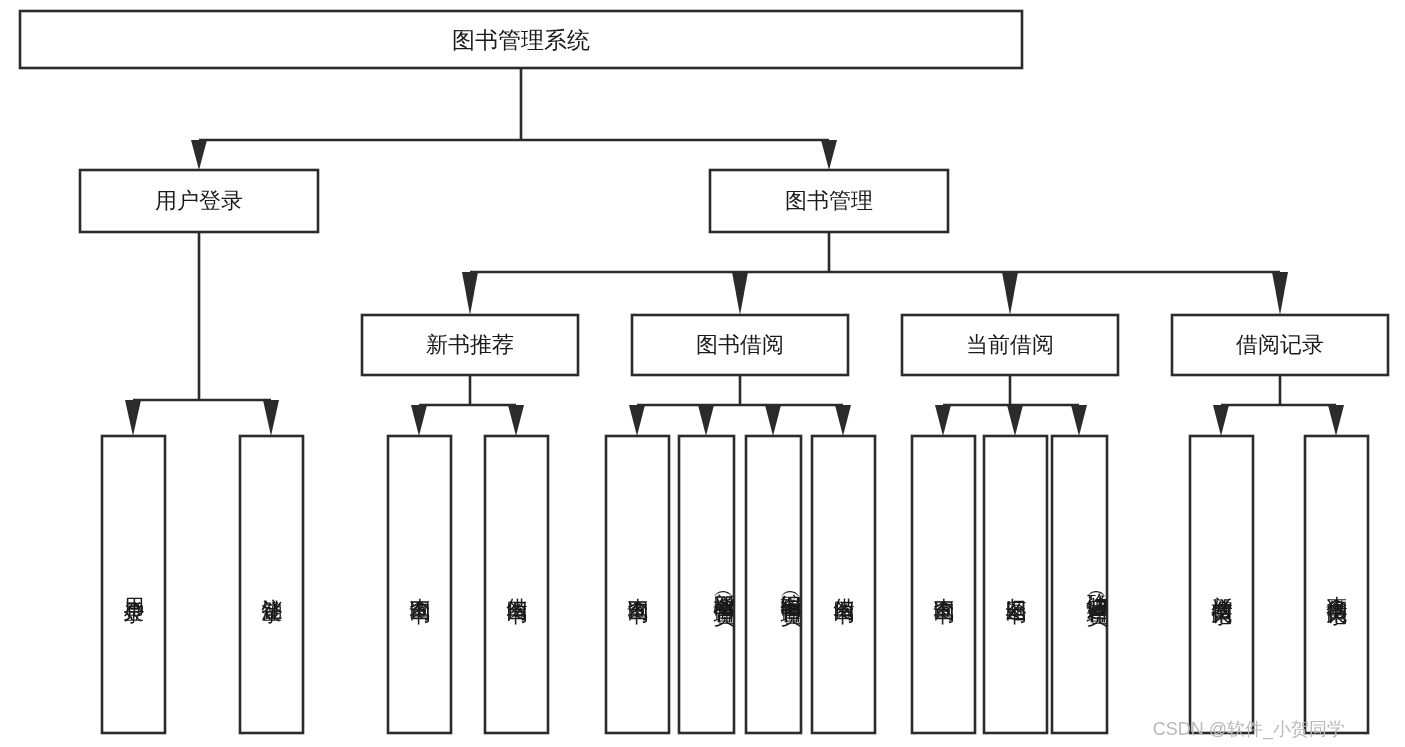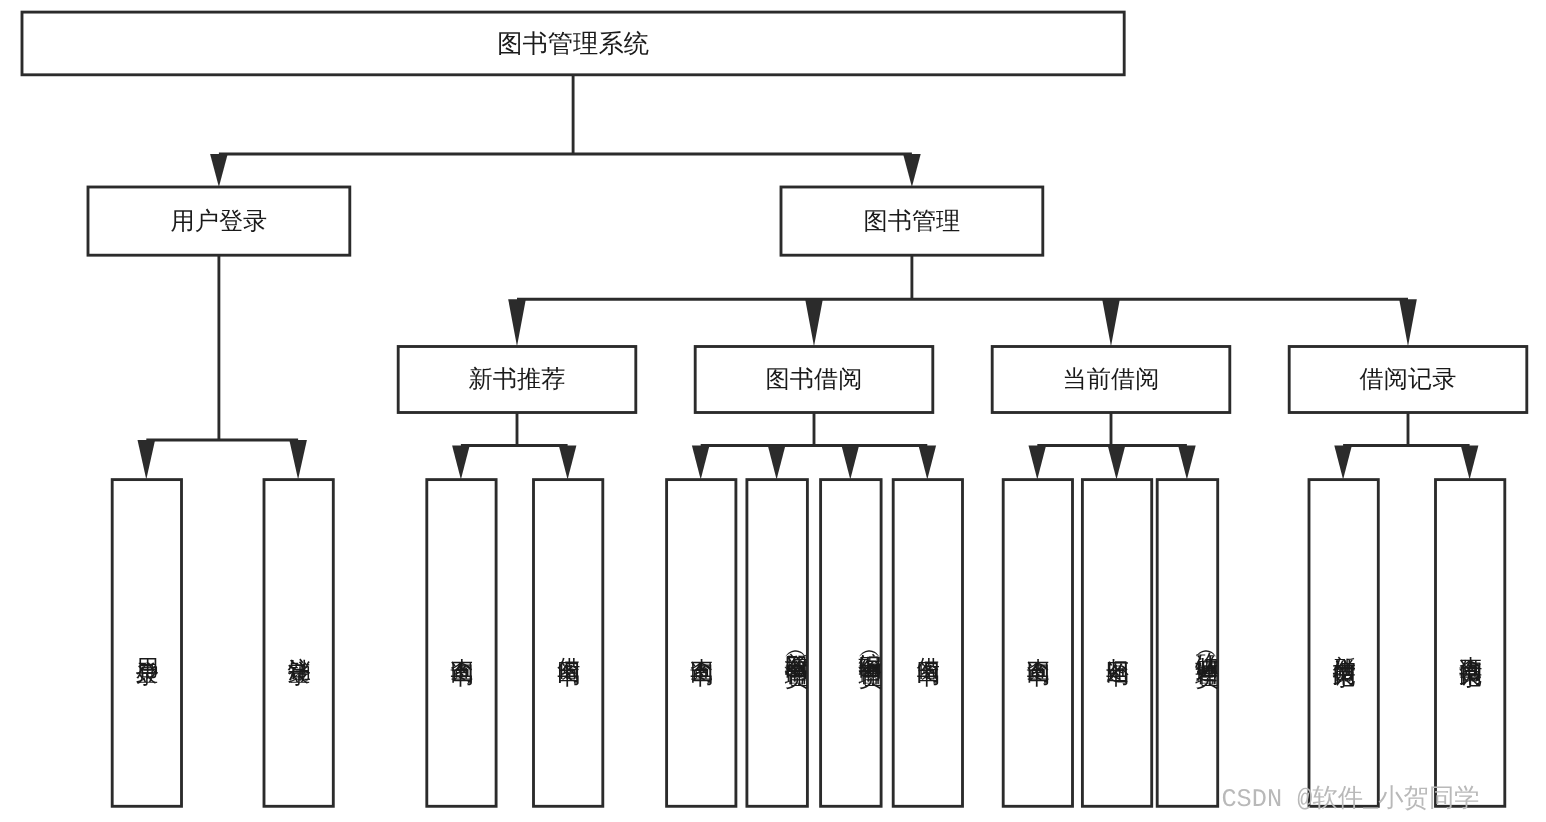--- a/index.html
+++ b/index.html
@@ -63,22 +63,22 @@
     display: flex;
     align-items: center;
     justify-content: center;
     white-space: nowrap;
     pointer-events: none;
   }
   #watermark {
     position: absolute;
     right: 8px;
     bottom: 6px;
-    font-family: Liberation Mono, monospace;
-    font-size: 23px;
+    font-family: Liberation Sans, sans-serif;
+    font-size: 18px;
     color: #b9b9b9;
     white-space: nowrap;
     user-select: none;
   }
 </style>
 </head>
 <body>
 
 <div id="diagram-root">
 

